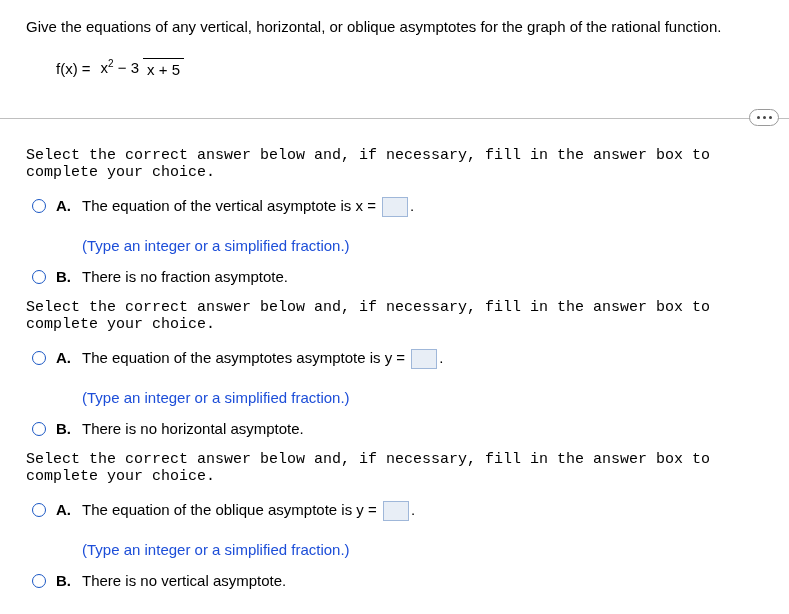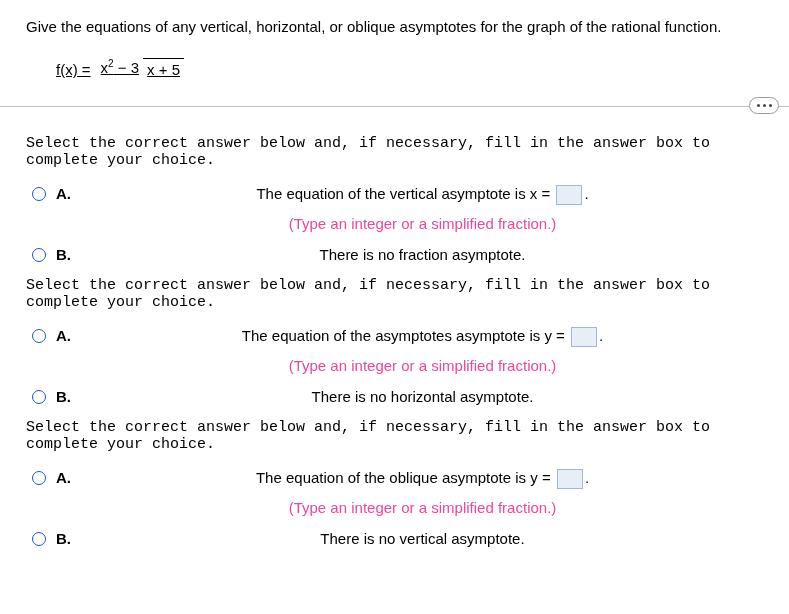--- a/index.html
+++ b/index.html
@@ -8,24 +8,23 @@
     padding: 18px 26px;
     font-family: Arial, sans-serif;
     font-size: 15px;
     color: #000;
     width: 789px;
     background: #fff;
   }
   .question-text { margin-bottom: 23px; }
   .formula-row {
     display: flex;
-    align-items: flex-end;
+    align-items: center;
     margin-left: 30px;
-    margin-bottom: 28px;
-    text-decoration: underline;
+    margin-bottom: 40px;
   }
   .fx { margin-right: 6px; }
   .fraction {
     display: inline-flex;
     flex-direction: row;
     align-items: center;
     vertical-align: middle;
     font-size: 15px;
   }
   .fraction .num { padding: 0 4px 2px 4px; }
@@ -76,33 +75,33 @@
     border-radius: 50%;
     margin-top: 2px;
     margin-right: 10px;
     cursor: pointer;
   }
   .opt-letter {
     font-weight: bold;
     min-width: 20px;
     margin-right: 6px;
   }
-  .opt-body { flex: 1; text-align: center; }
+  .opt-body { flex: 1; }
   .answer-box {
     display: inline-block;
     width: 26px;
     height: 20px;
     background: #e8eef6;
     border: 1px solid #9fb7d9;
     vertical-align: middle;
     margin: 0 2px;
   }
   .hint {
-    color: #ec4899;
-    margin-top: 10px;
+    color: #1d4ed8;
+    margin-top: 20px;
   }
   .group { margin-bottom: 12px; }
 </style>
 </head>
 <body>
 
 <div class="question-text">Give the equations of any vertical, horizontal, or oblique asymptotes for the graph of the rational function.</div>
 
 <div class="formula-row">
   <span class="fx">f(x) =</span>

